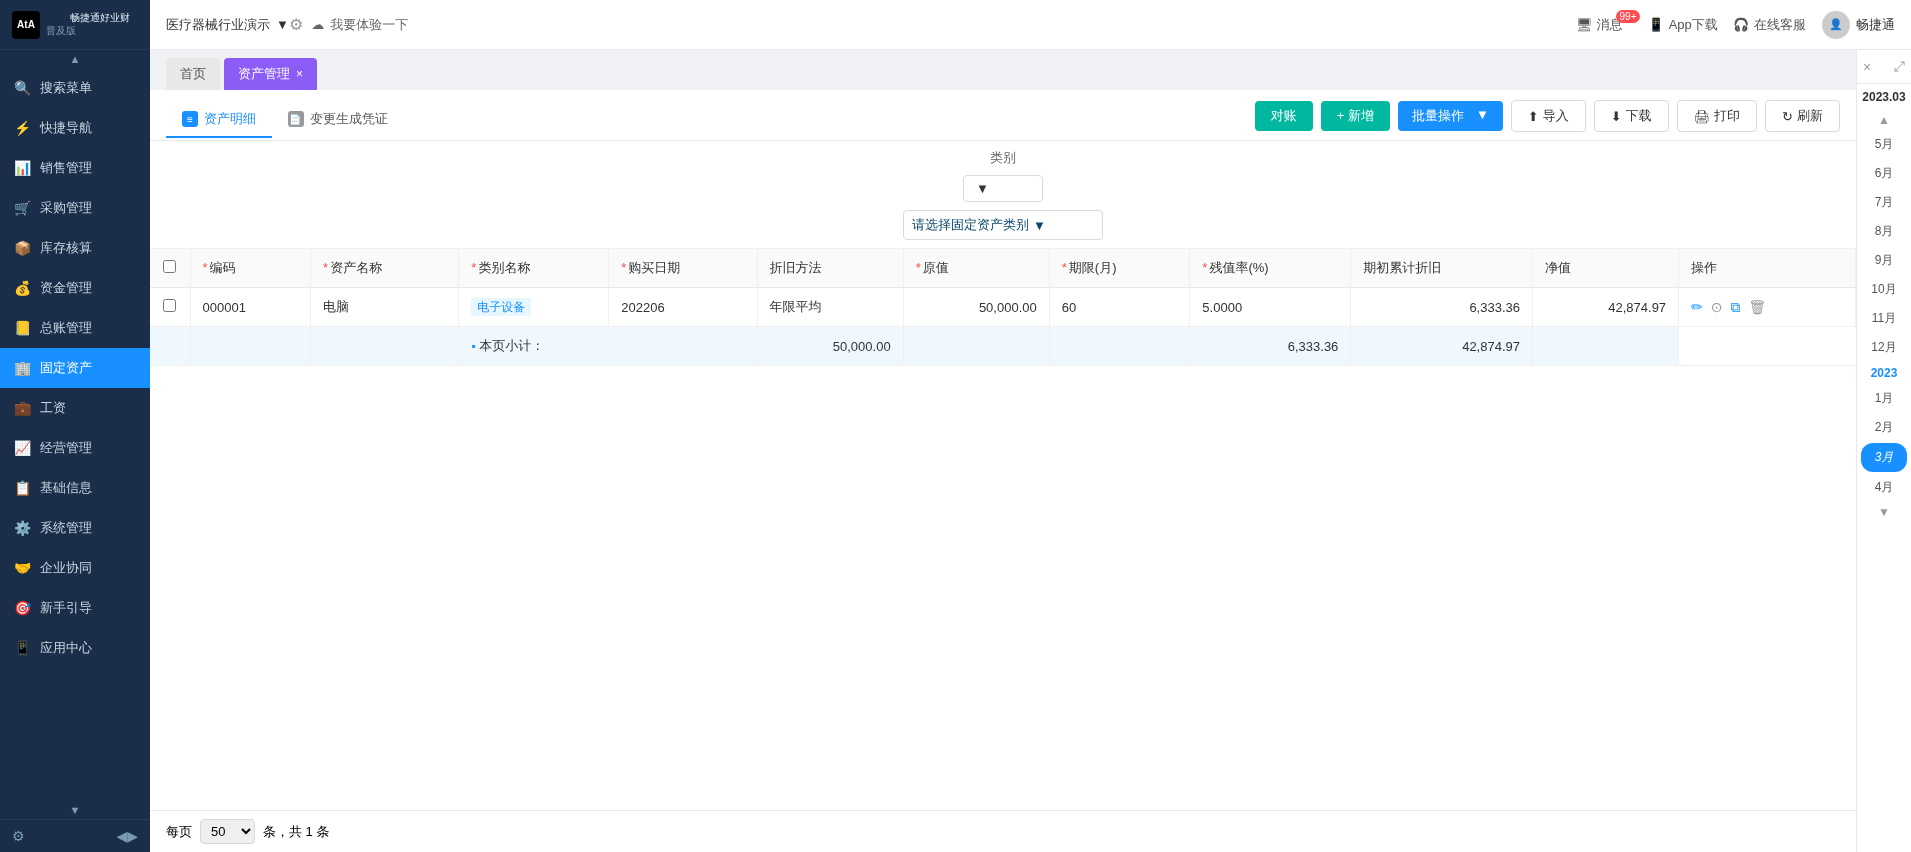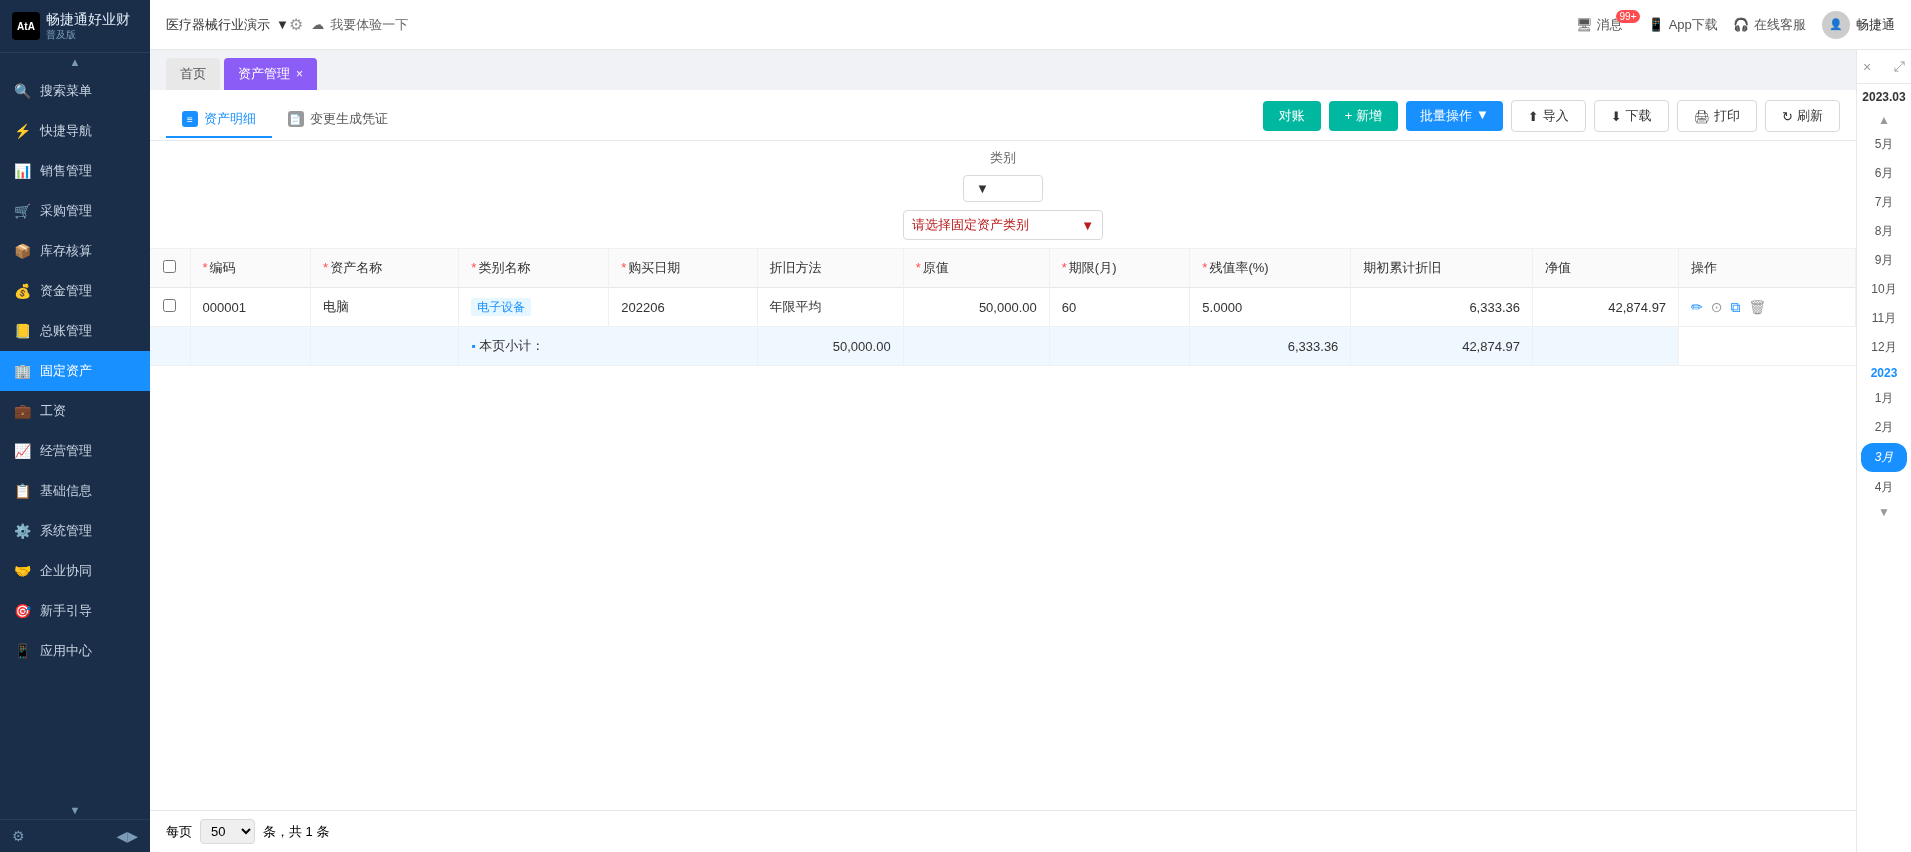--- a/index.html
+++ b/index.html
@@ -30,23 +30,24 @@
       background: #000000;
       border-radius: 4px;
       display: flex;
       align-items: center;
       justify-content: center;
       font-size: 10px;
       color: white;
       font-weight: bold;
     }
     .logo-text {
-      font-size: 14px;
+      font-size: 10px;
       color: #e0eaf5;
       line-height: 1.3;
+      margin-left: 24px;
     }
     .logo-sub {
       font-size: 10px;
       color: #7a9ab5;
     }
     .sidebar-scroll-up, .sidebar-scroll-down {
       text-align: center;
       color: #7a9ab5;
       cursor: pointer;
       padding: 3px;
@@ -294,21 +295,21 @@
     }
     .btn-batch {
       background: #1890ff;
       color: white;
       border: none;
       border-radius: 4px;
       padding: 6px 14px;
       cursor: pointer;
       font-size: 13px;
       display: flex;
-      gap: 4px;
+      gap: 12px;
     }
 
     
     .filter-row {
       display: flex;
       align-items: center;
       padding: 8px 16px;
       gap: 8px;
       flex-shrink: 0;
       border-bottom: 1px solid #f0f0f0;
@@ -331,23 +332,22 @@
     .filter-input {
       display: flex;
       align-items: center;
       gap: 4px;
       border: 1px solid #d9d9d9;
       border-radius: 4px;
       padding: 5px 8px;
       background: white;
       cursor: pointer;
       font-size: 13px;
-      color: #b91c1c;
+      color: #0c4a6e;
       min-width: 200px;
-      justify-content: space-between;
     }
 
     
     .table-container {
       flex: 1;
       overflow: auto;
       position: relative;
     }
     table {
       width: 100%;

